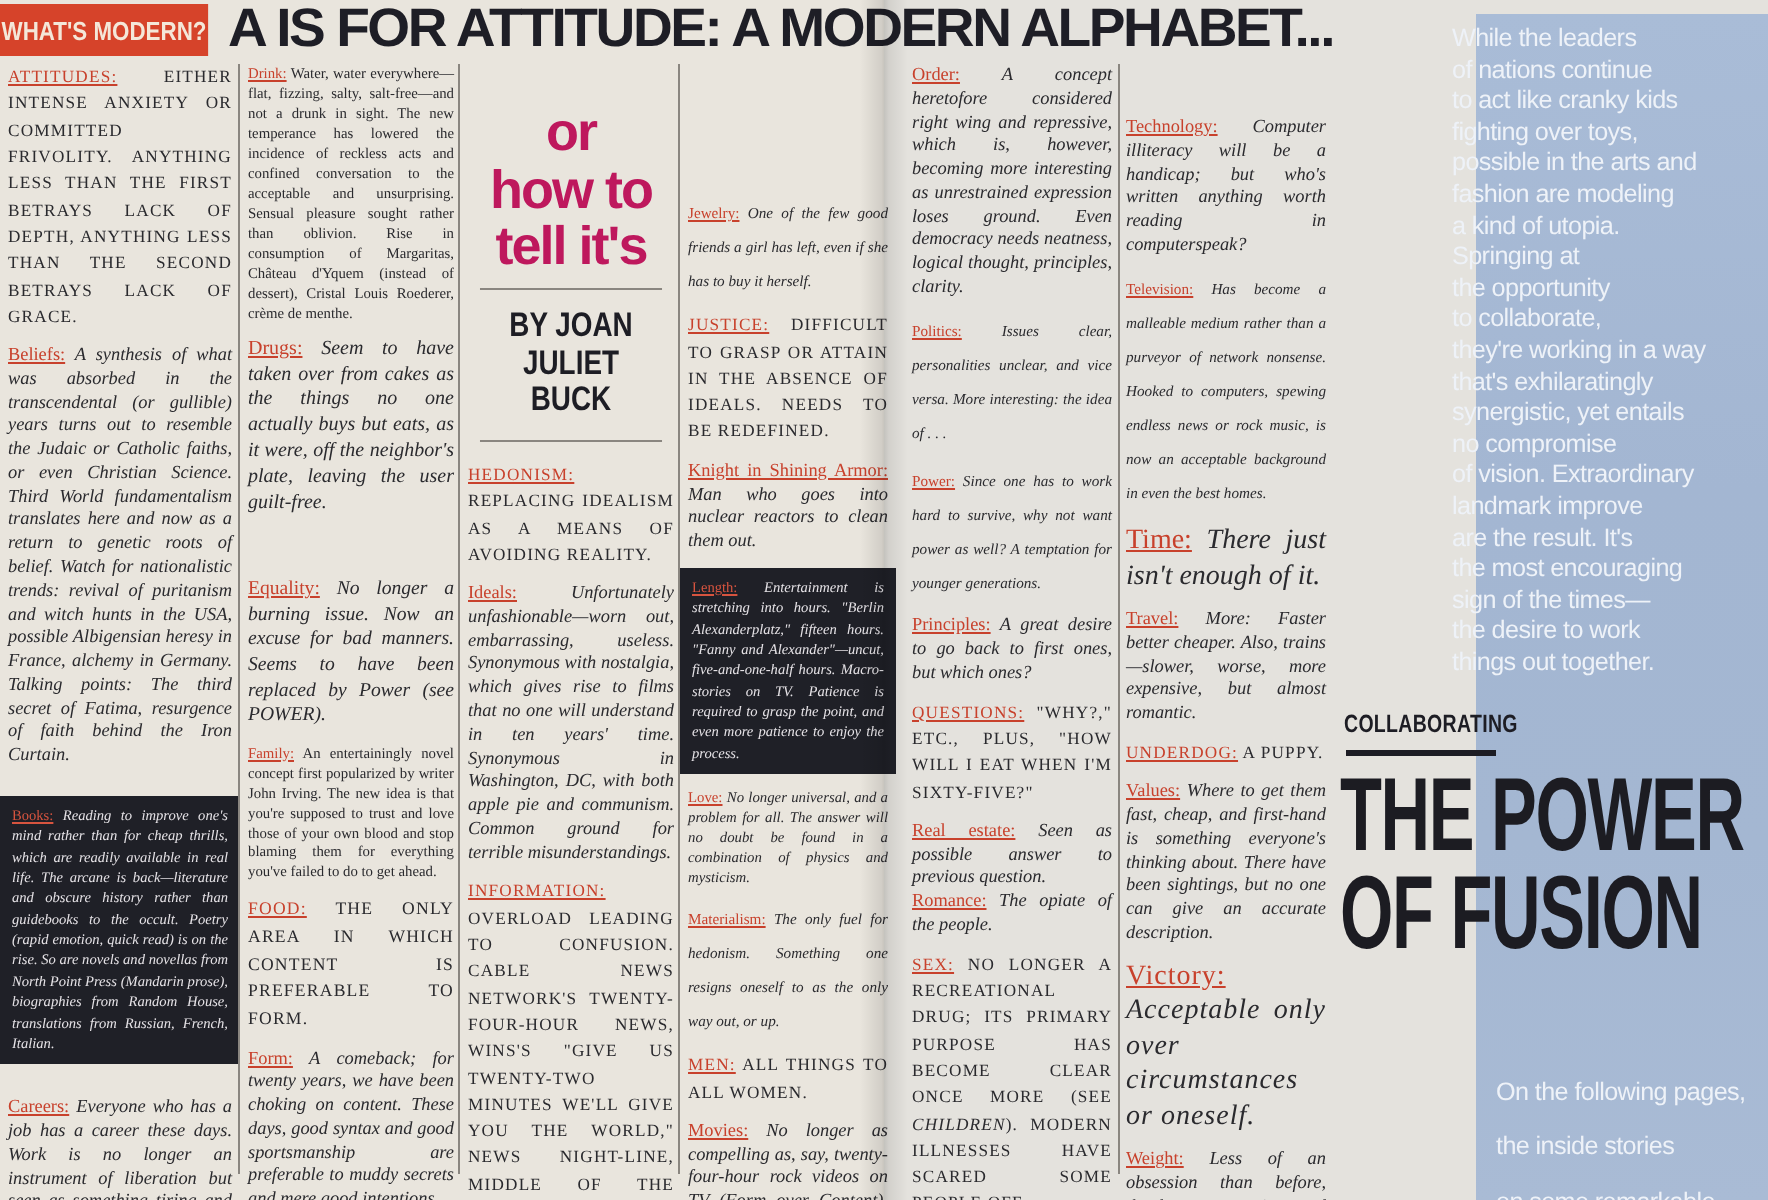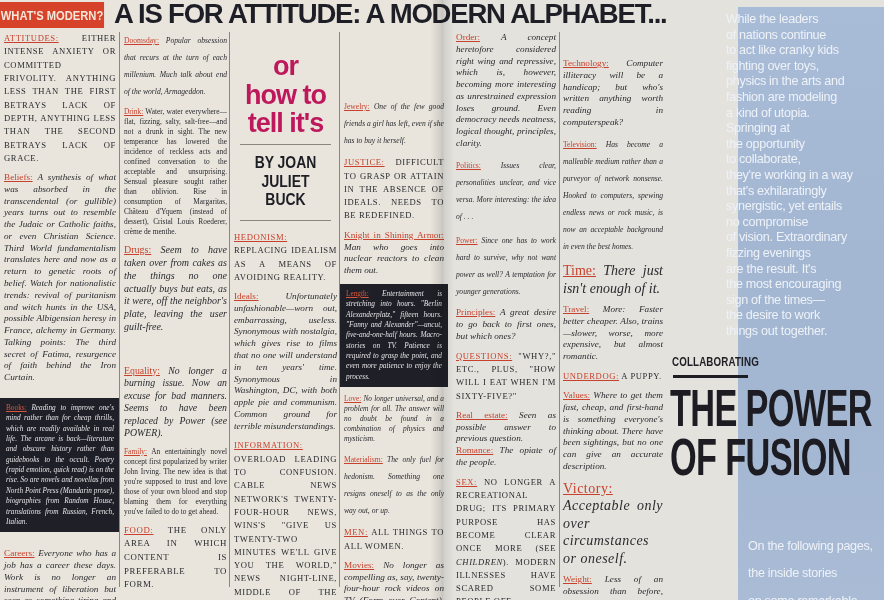--- a/index.html
+++ b/index.html
@@ -61,21 +61,20 @@
   <p class="caps"><span class="t">ATTITUDES:</span> <span>EITHER INTENSE ANXIETY OR COMMITTED FRIVOLITY. ANYTHING LESS THAN THE FIRST BETRAYS LACK OF DEPTH, ANYTHING LESS THAN THE SECOND BETRAYS LACK OF GRACE.</span></p>
   <p class="it"><span class="t">Beliefs:</span> <span>A synthesis of what was absorbed in the transcendental (or gullible) years turns out to resemble the Judaic or Catholic faiths, or even Christian Science. Third World fundamentalism translates here and now as a return to genetic roots of belief. Watch for nationalistic trends: revival of puritanism and witch hunts in the USA, possible Albigensian heresy in France, alchemy in Germany. Talking points: The third secret of Fatima, resurgence of faith behind the Iron Curtain.</span></p>
   <p class="dark" style="margin-top:14px; margin-left:-4px;"><span class="t">Books:</span> <span>Reading to improve one's mind rather than for cheap thrills, which are readily available in real life. The arcane is back—literature and obscure history rather than guidebooks to the occult. Poetry (rapid emotion, quick read) is on the rise. So are novels and novellas from North Point Press (Mandarin prose), biographies from Random House, translations from Russian, French, Italian.</span></p>
   <p class="it" style="margin-top:16px; margin-bottom:2px;"><span class="t">Careers:</span> <span>Everyone who has a job has a career these days. Work is no longer an instrument of liberation but seen as something tiring and prematurely aging. As a focus, it has given way to . . .</span></p>
 
 </div>
 
 <div class="rule" style="left:119px;"></div>
 
 <div class="col" style="left:124px; width:103px;">
-  <p class="airy"><span class="t">Doomsday:</span> <span>Popular obsession that recurs at the turn of each millenium. Much talk about end of the world, Armageddon.</span></p>
   <p class="small"><span class="t">Drink:</span> <span>Water, water everywhere—flat, fizzing, salty, salt-free—and not a drunk in sight. The new temperance has lowered the incidence of reckless acts and confined conversation to the acceptable and unsurprising. Sensual pleasure sought rather than oblivion. Rise in consumption of Margaritas, Château d'Yquem (instead of dessert), Cristal Louis Roederer, crème de menthe.</span></p>
   <p class="it" style="font-size:10px;"><span class="t">Drugs:</span> <span>Seem to have taken over from cakes as the things no one actually buys but eats, as it were, off the neighbor's plate, leaving the user guilt-free.</span></p>
   <p class="it" style="font-size:9.8px;margin-top:31px;"><span class="t">Equality:</span> <span>No longer a burning issue. Now an excuse for bad manners. Seems to have been replaced by Power (see POWER).</span></p>
   <p class="small"><span class="t">Family:</span> <span>An entertainingly novel concept first popularized by writer John Irving. The new idea is that you're supposed to trust and love those of your own blood and stop blaming them for everything you've failed to do to get ahead.</span></p>
   <p class="caps" style="font-size:8.8px;"><span class="t">FOOD:</span> <span>THE ONLY AREA IN WHICH CONTENT IS PREFERABLE TO FORM.</span></p>
   <p class="it"><span class="t">Form:</span> <span>A comeback; for twenty years, we have been choking on content. These days, good syntax and good sportsmanship are preferable to muddy secrets and mere good intentions.</span></p>
 
 </div>
 
 <div class="rule" style="left:229px;"></div>
@@ -137,32 +136,32 @@
   <p class="it"><span class="t">Weight:</span> <span>Less of an obsession than before, thanks to exercise and jogging and temperance.</span></p>
 
 </div>
 
 <div class="blue-panel"></div>
 <div class="intro">
   <span>While the leaders</span>
   <span>of nations continue</span>
   <span>to act like cranky kids</span>
   <span>fighting over toys,</span>
-  <span>physics in the arts and</span>
+  <span>possible in the arts and</span>
   <span>fashion are modeling</span>
   <span>a kind of utopia.</span>
   <span>Springing at</span>
   <span>the opportunity</span>
   <span>to collaborate,</span>
   <span>they're working in a way</span>
   <span>that's exhilaratingly</span>
   <span>synergistic, yet entails</span>
   <span>no compromise</span>
   <span>of vision. Extraordinary</span>
-  <span>fizzing evenings</span>
+  <span>landmark improve</span>
   <span>are the result. It's</span>
   <span>the most encouraging</span>
   <span>sign of the times—</span>
   <span>the desire to work</span>
   <span>things out together.</span>
 </div>
 
 <div class="kicker">COLLABORATING</div>
 <div class="kicker-rule"></div>
 <div class="feature-title">

